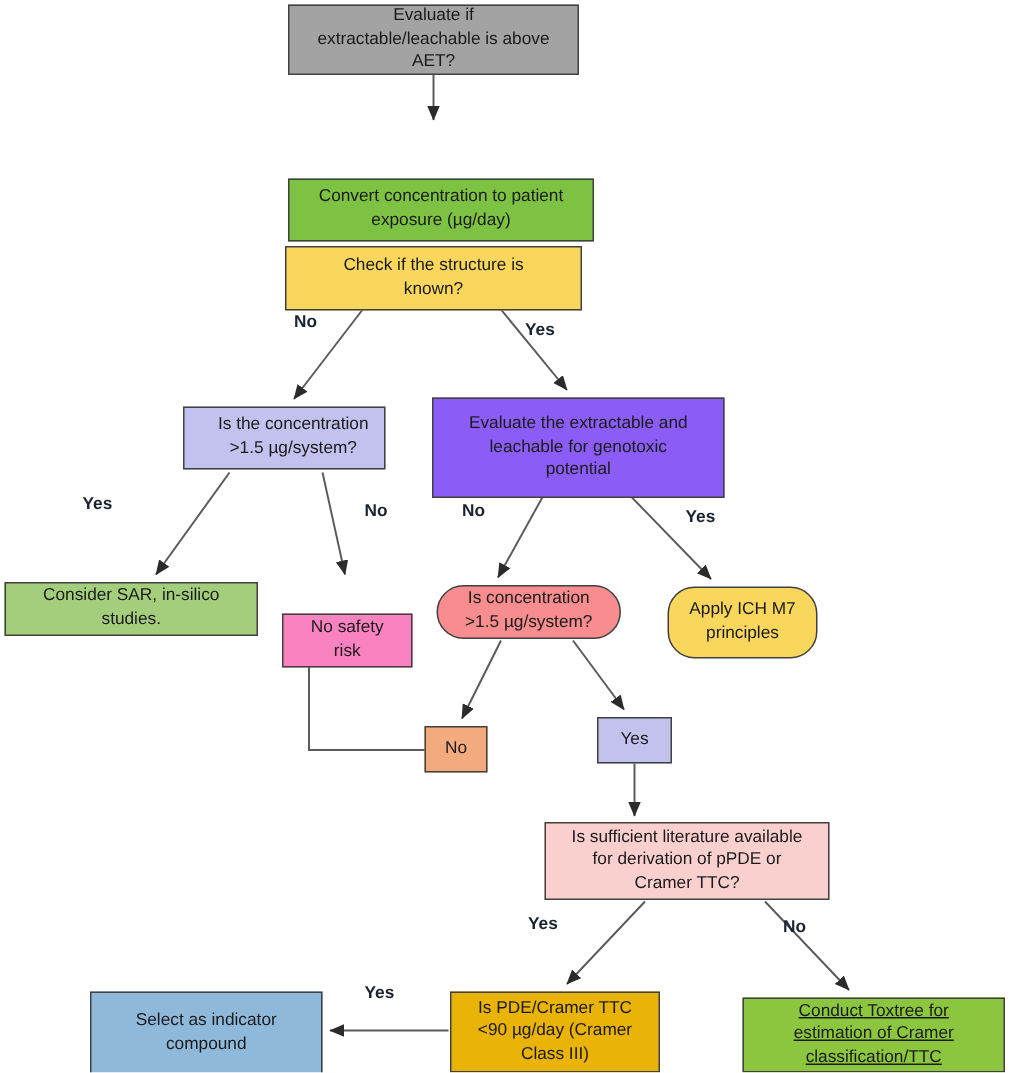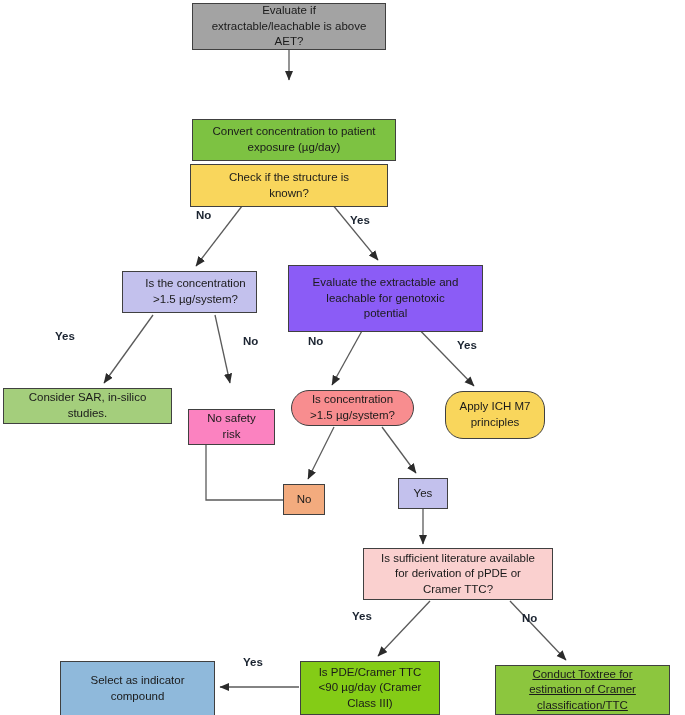--- a/index.html
+++ b/index.html
@@ -110,21 +110,21 @@
 risk</div>
       <div class="node" style="left: 291px; top: 390px; width: 123px; height: 36px; background: rgb(248, 141, 143); border-color: rgb(64, 64, 64); border-radius: 18px;">Is concentration
 &gt;1.5 µg/system?</div>
       <div class="node" style="left: 445px; top: 391px; width: 100px; height: 48px; background: rgb(249, 214, 92); border-color: rgb(64, 64, 64); border-radius: 18px;">Apply ICH M7
 principles</div>
       <div class="node" style="left: 283px; top: 484px; width: 42px; height: 31px; background: rgb(243, 171, 126); border-color: rgb(64, 64, 64);">No</div>
       <div class="node" style="left: 398px; top: 478px; width: 50px; height: 31px; background: rgb(195, 193, 237); border-color: rgb(64, 64, 64);">Yes</div>
       <div class="node" style="left: 363px; top: 548px; width: 190px; height: 52px; background: rgb(250, 208, 207); border-color: rgb(64, 64, 64);">Is sufficient literature available
 for derivation of pPDE or
 Cramer TTC?</div>
-      <div class="node" style="left: 300px; top: 661px; width: 140px; height: 54px; background: #84cc16; border-color: rgb(64, 64, 64);">Is PDE/Cramer TTC
+      <div class="node" style="left: 300px; top: 661px; width: 140px; height: 54px; background: #eab308; border-color: rgb(64, 64, 64);">Is PDE/Cramer TTC
 &lt;90 µg/day (Cramer
 Class III)</div>
       <div class="node" style="left: 495px; top: 665px; width: 175px; height: 50px; background: rgb(140, 198, 62); border-color: rgb(64, 64, 64); text-decoration: underline;">Conduct Toxtree for
 estimation of Cramer
 classification/TTC</div>
       <div class="node" style="left: 60px; top: 661px; width: 155px; height: 56px; background: rgb(143, 185, 219); border-color: rgb(64, 64, 64);">Select as indicator
 compound</div>
     </div>
 
   <div id="labels-layer">

